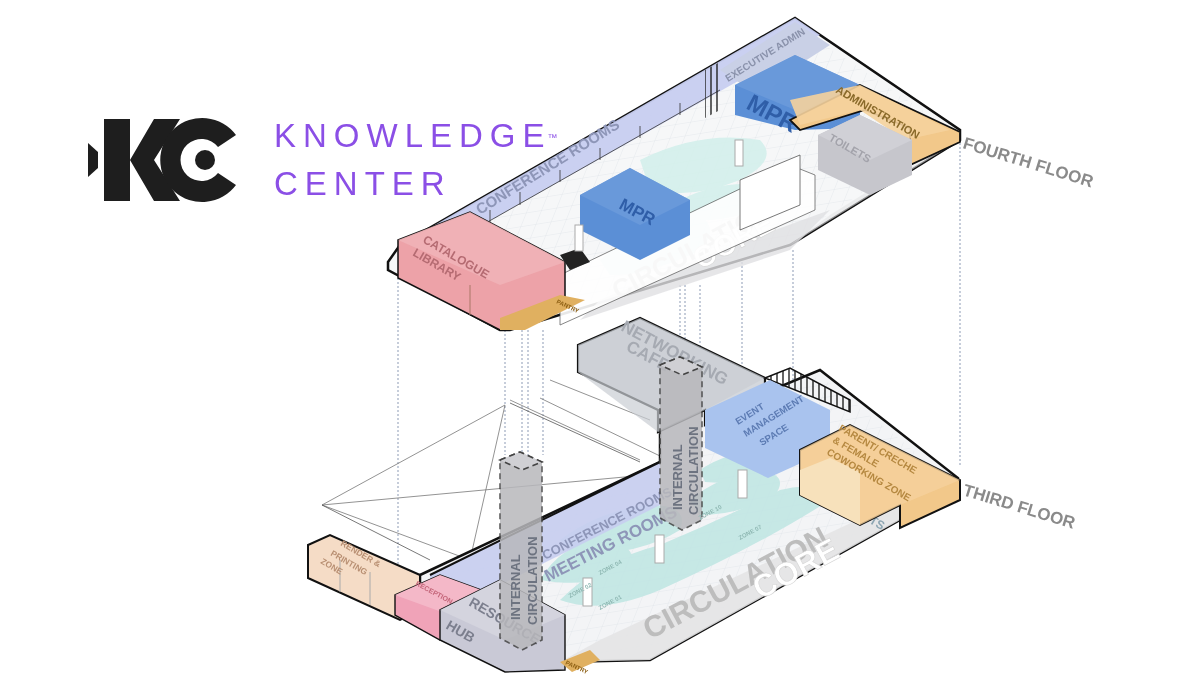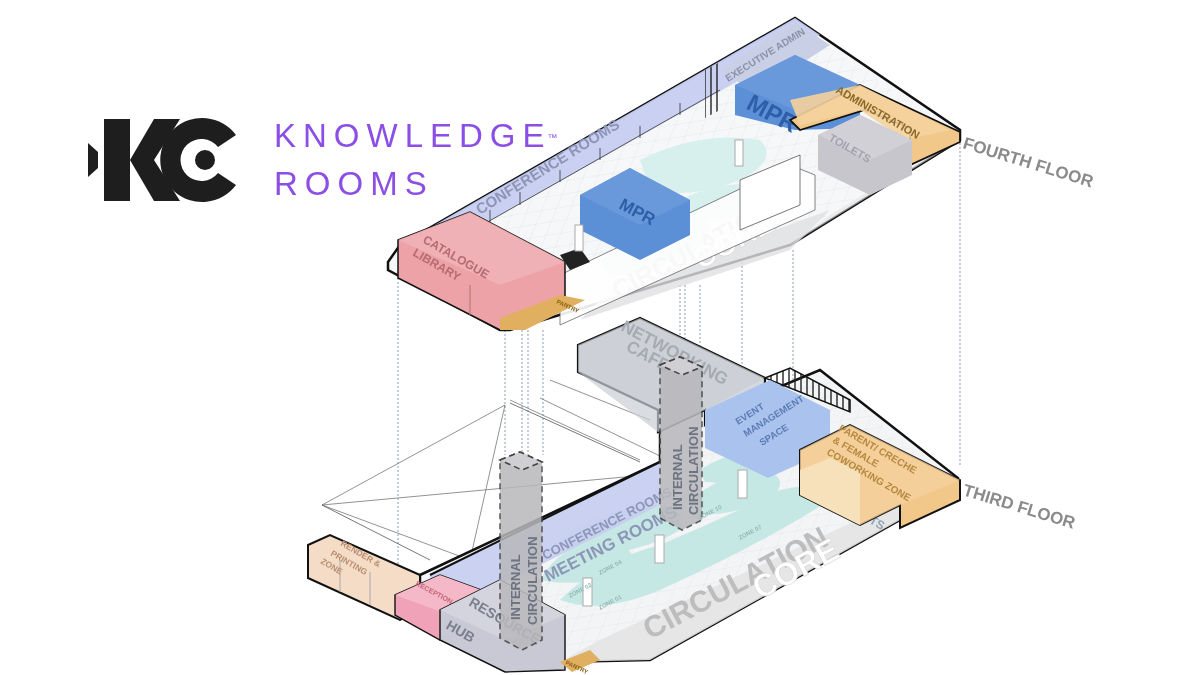--- a/index.html
+++ b/index.html
@@ -19,21 +19,21 @@
     <svg width="152" height="86" viewBox="0 0 152 86">
       <polygon points="0,26 10,35 10,51 0,60" fill="#1e1e1e"></polygon>
       <rect x="16" y="2" width="26" height="82" fill="#1e1e1e"></rect>
       <polygon points="42,43 66,2 92,2 66,43 92,84 66,84" fill="#1e1e1e"></polygon>
       <path d="M 148 18 A 42 42 0 1 0 148 68 L 130 56 A 21 21 0 1 1 130 30 Z" fill="#1e1e1e"></path>
       <circle cx="117" cy="43" r="10" fill="#1e1e1e"></circle>
     </svg>
   </div>
   <div class="brand-text">
     <div><span>KNOWLEDGE</span><span class="tm">™</span></div>
-    <div>ROOMS</div>
+    <div>CENTER</div>
   </div>
 </div>
 
 <svg class="canvas" viewBox="0 0 1200 675">
   <defs>
     <pattern id="grid" width="14" height="14" patternUnits="userSpaceOnUse" patternTransform="skewX(-30) rotate(-10)">
       <path d="M 14 0 L 0 0 0 14" fill="none" stroke="#dfe3e8" stroke-width="0.7"></path>
     </pattern>
     <pattern id="hatch" width="6" height="6" patternUnits="userSpaceOnUse">
       <line x1="3" y1="0" x2="3" y2="6" stroke="#222" stroke-width="1.4"></line>

